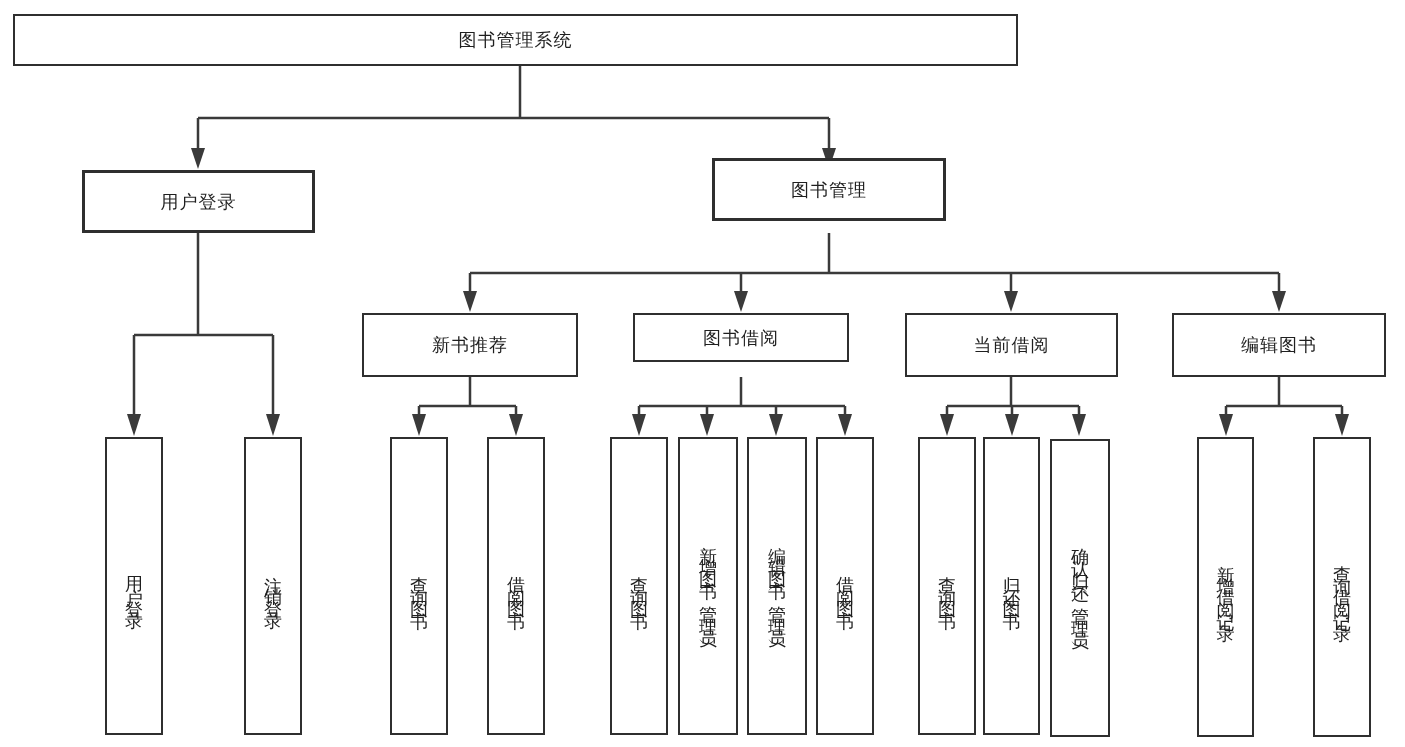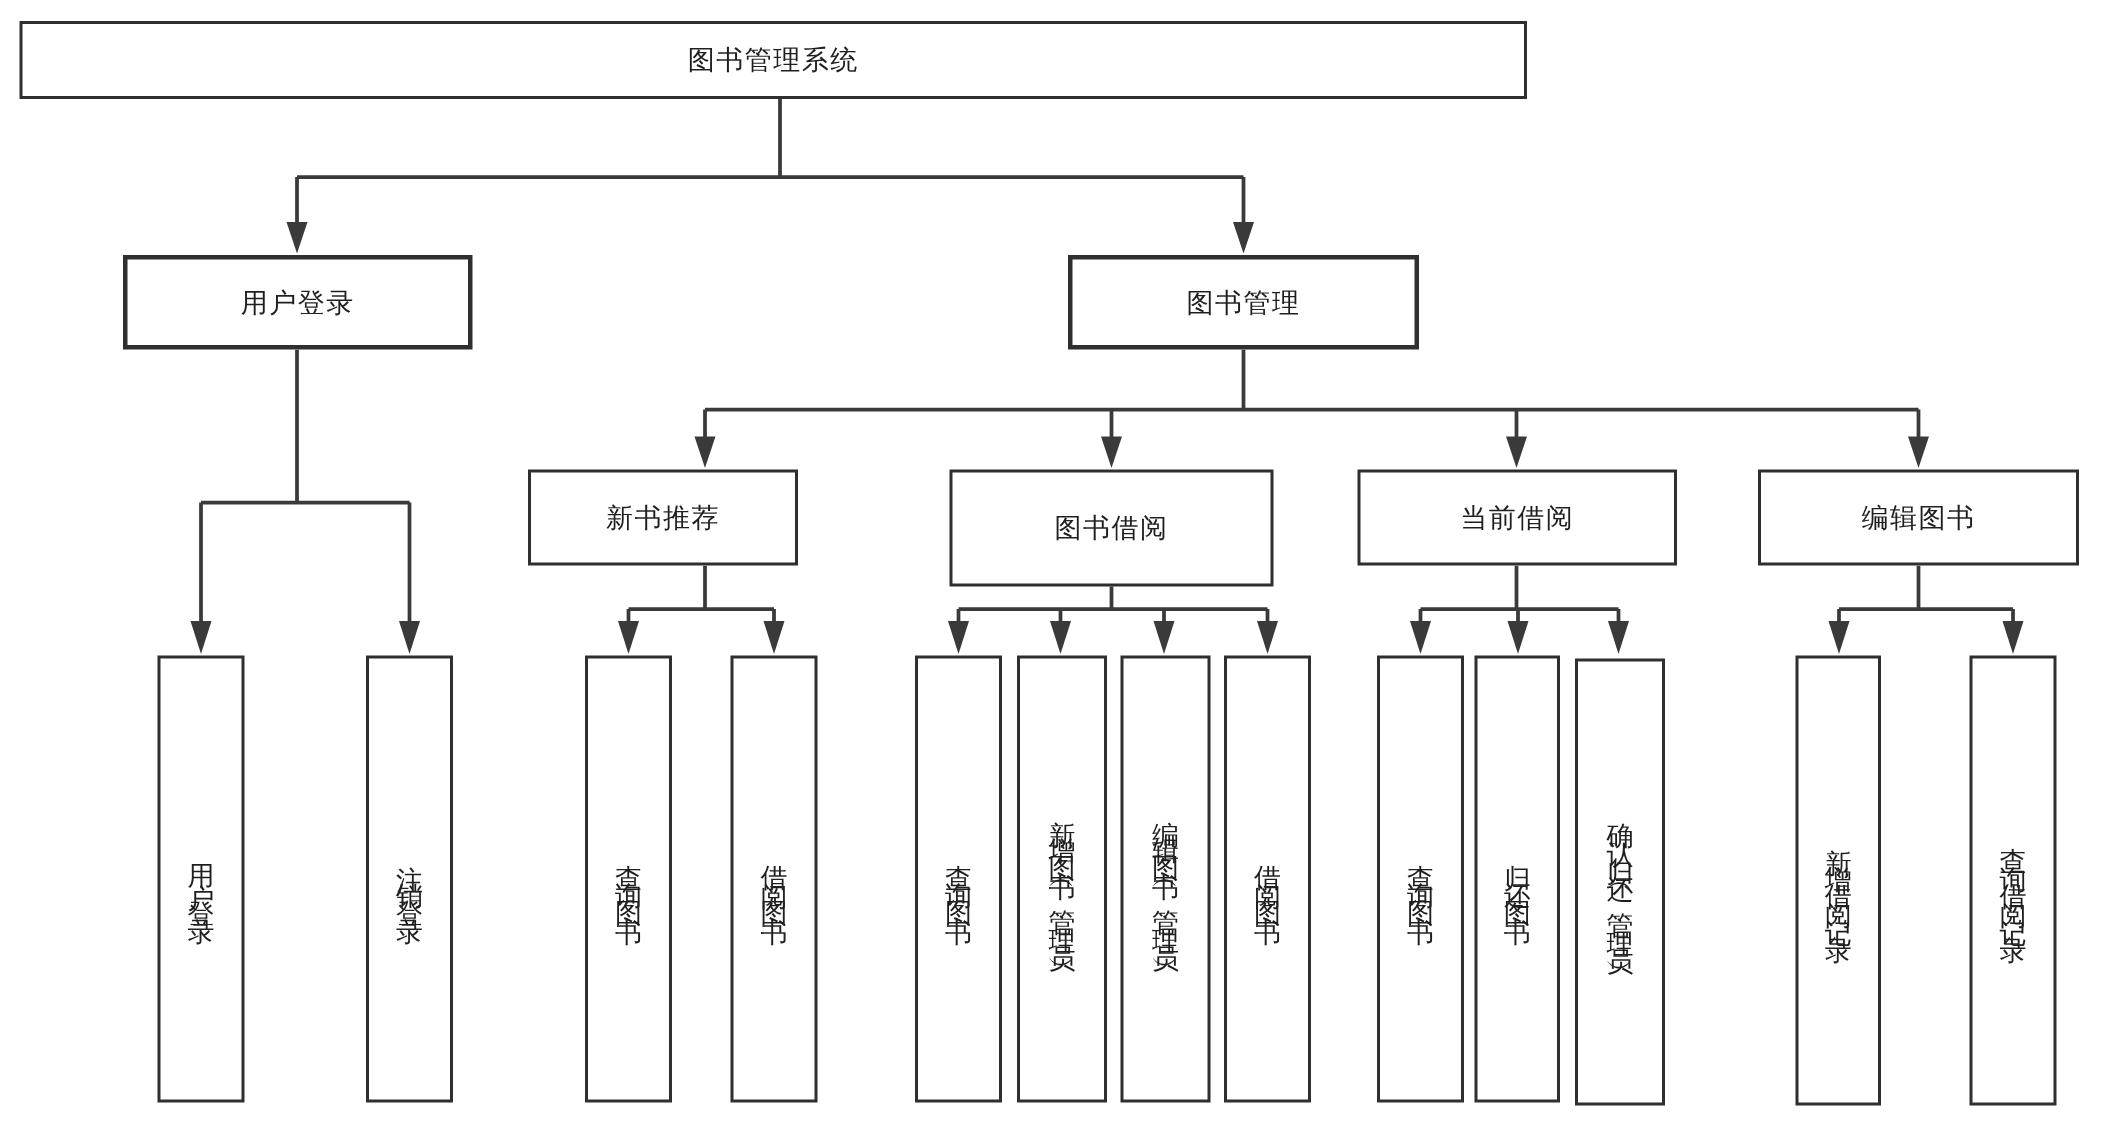--- a/index.html
+++ b/index.html
@@ -109,28 +109,28 @@
     </g>
   </svg>
 
   <div class="box root" style="left:13px;top:14px;width:1005px;height:52px">
     <span>图书管理系统</span>
   </div>
 
   <div class="box l2" style="left:82px;top:170px;width:233px;height:63px">
     <span>用户登录</span>
   </div>
-  <div class="box l2" style="left:712px;top:170px;width:234px;height:63px">
+  <div class="box l2" style="left:712px;top:158px;width:234px;height:63px">
     <span>图书管理</span>
   </div>
 
-  <div class="box l3" style="left:352px;top:313px;width:180px;height:64px">
+  <div class="box l3" style="left:362px;top:313px;width:216px;height:64px">
     <span>新书推荐</span>
   </div>
-  <div class="box l3" style="left:633px;top:313px;width:216px;height:78px">
+  <div class="box l3" style="left:633px;top:313px;width:216px;height:49px">
     <span>图书借阅</span>
   </div>
   <div class="box l3" style="left:905px;top:313px;width:213px;height:64px">
     <span>当前借阅</span>
   </div>
   <div class="box l3" style="left:1172px;top:313px;width:214px;height:64px">
     <span>编辑图书</span>
   </div>
 
   <div class="box leaf" style="left:105px;top:437px;width:58px;height:298px">

